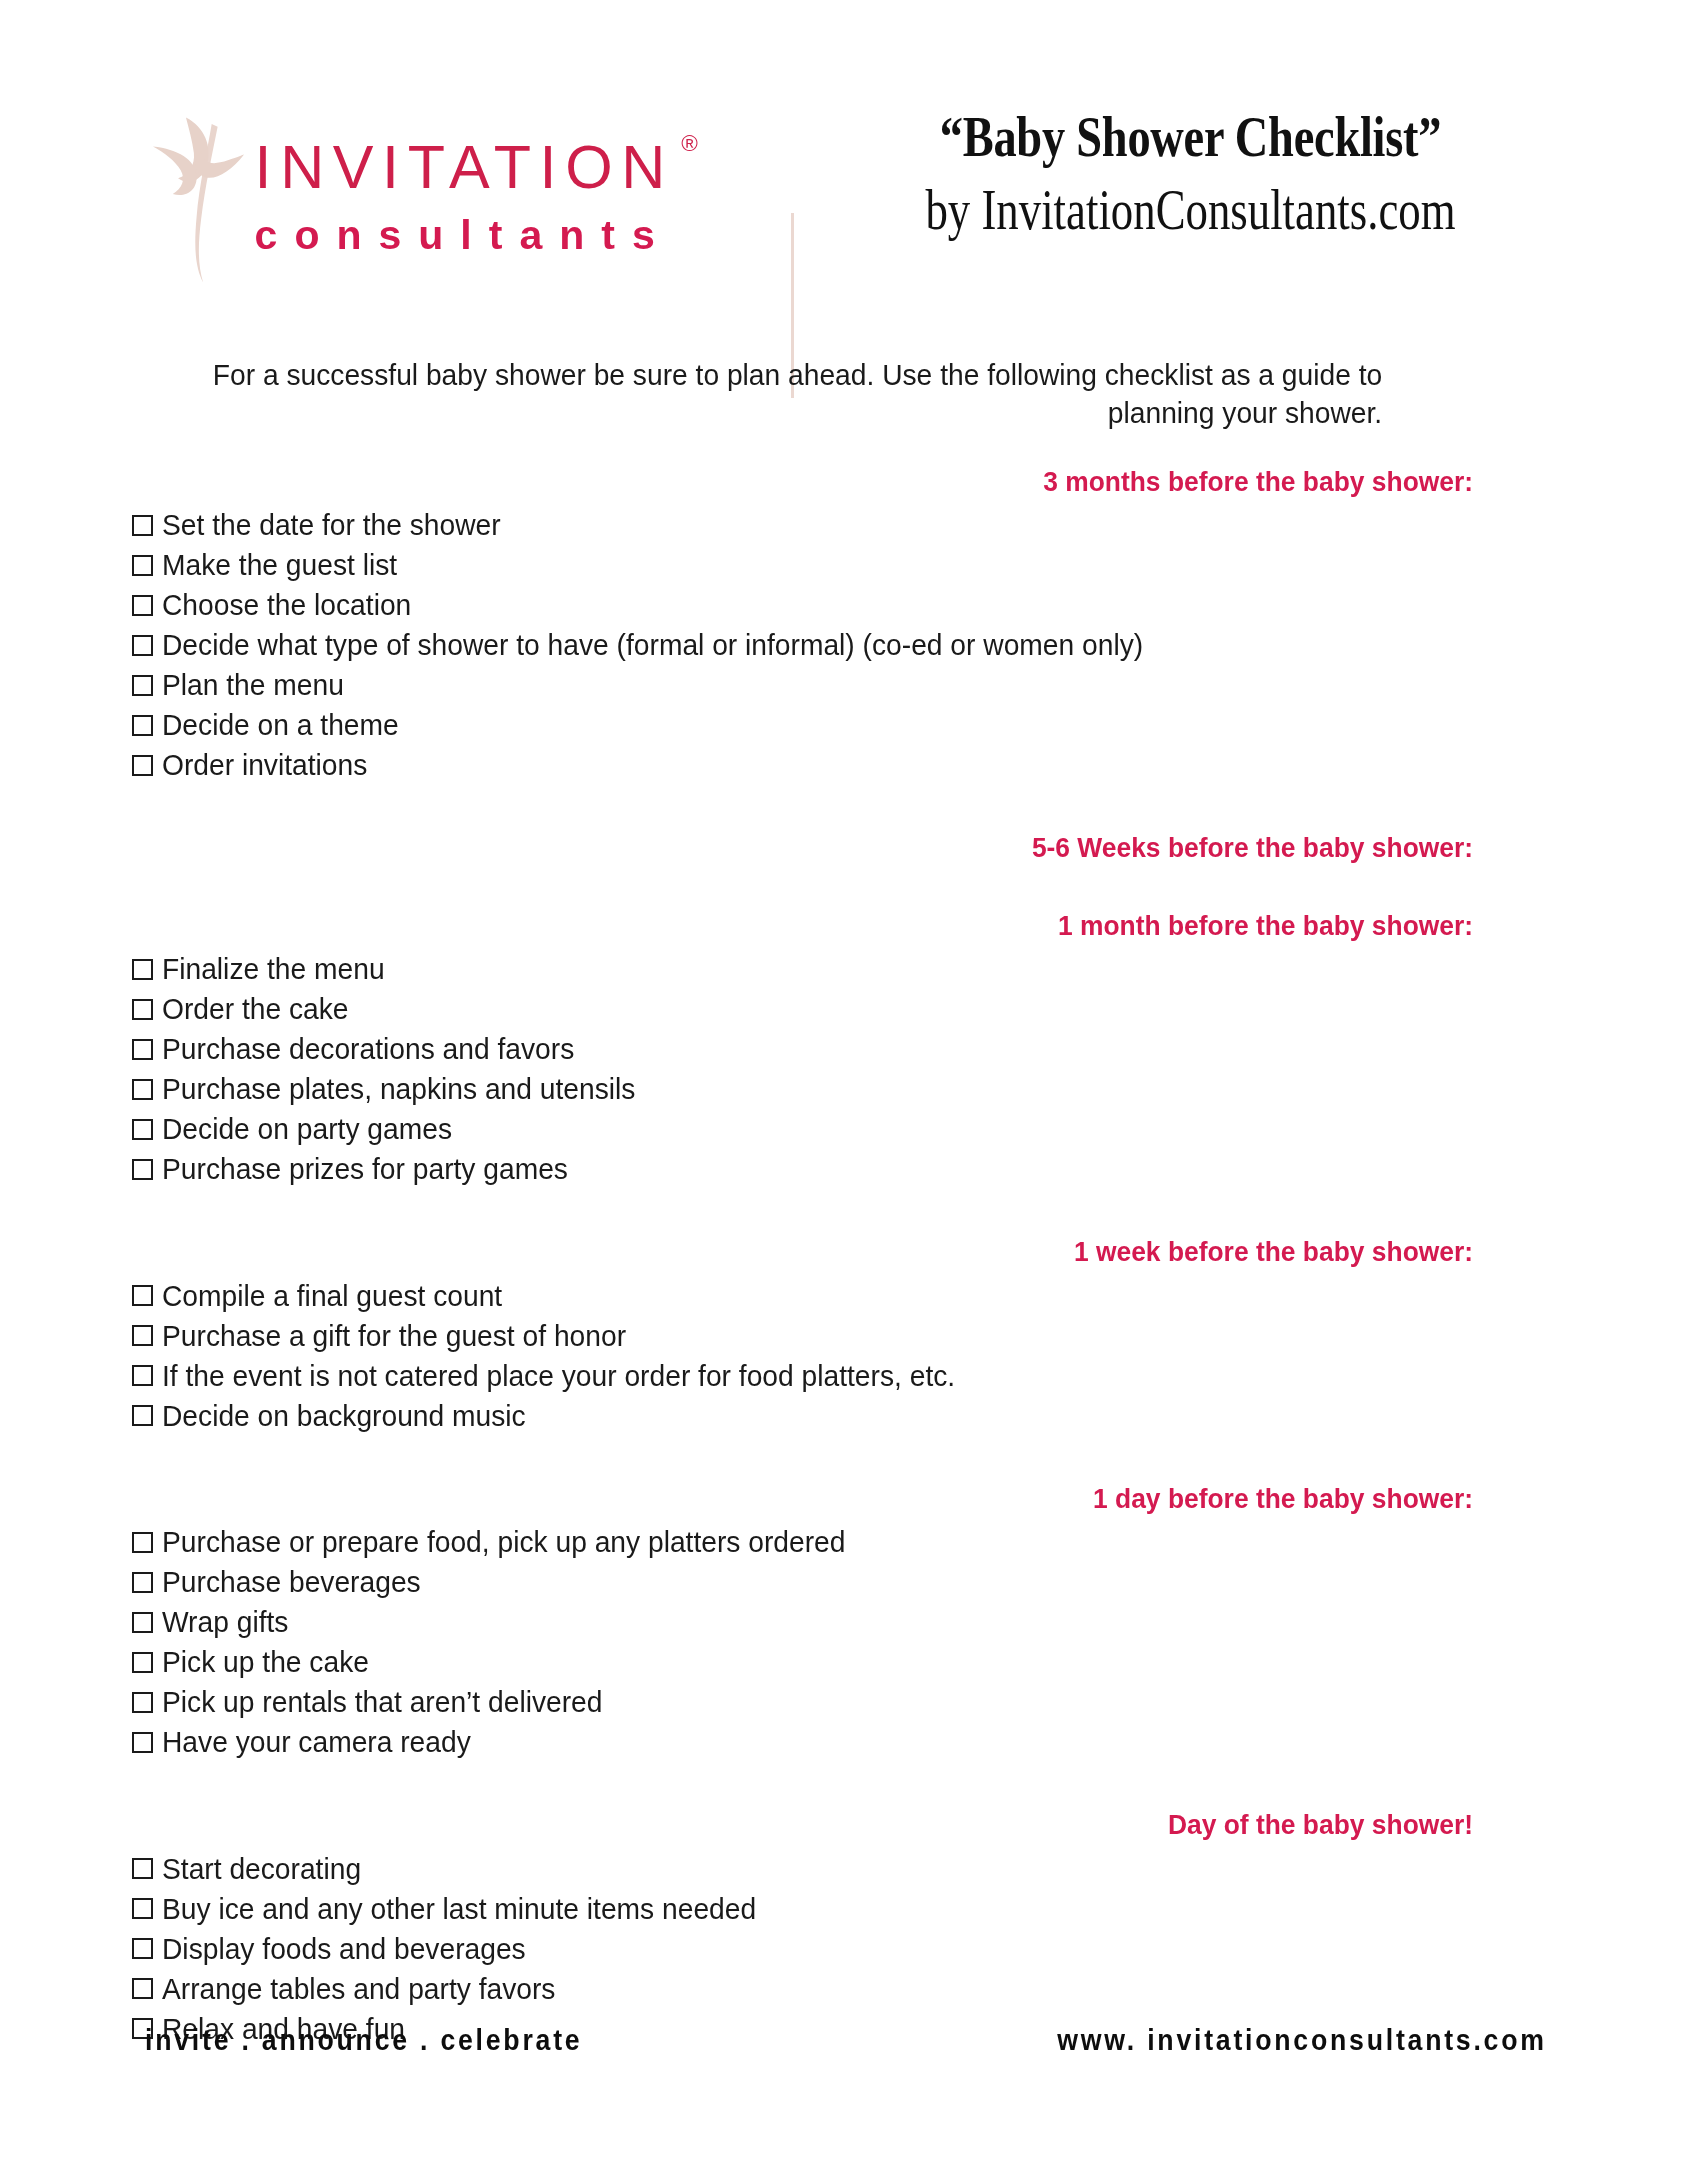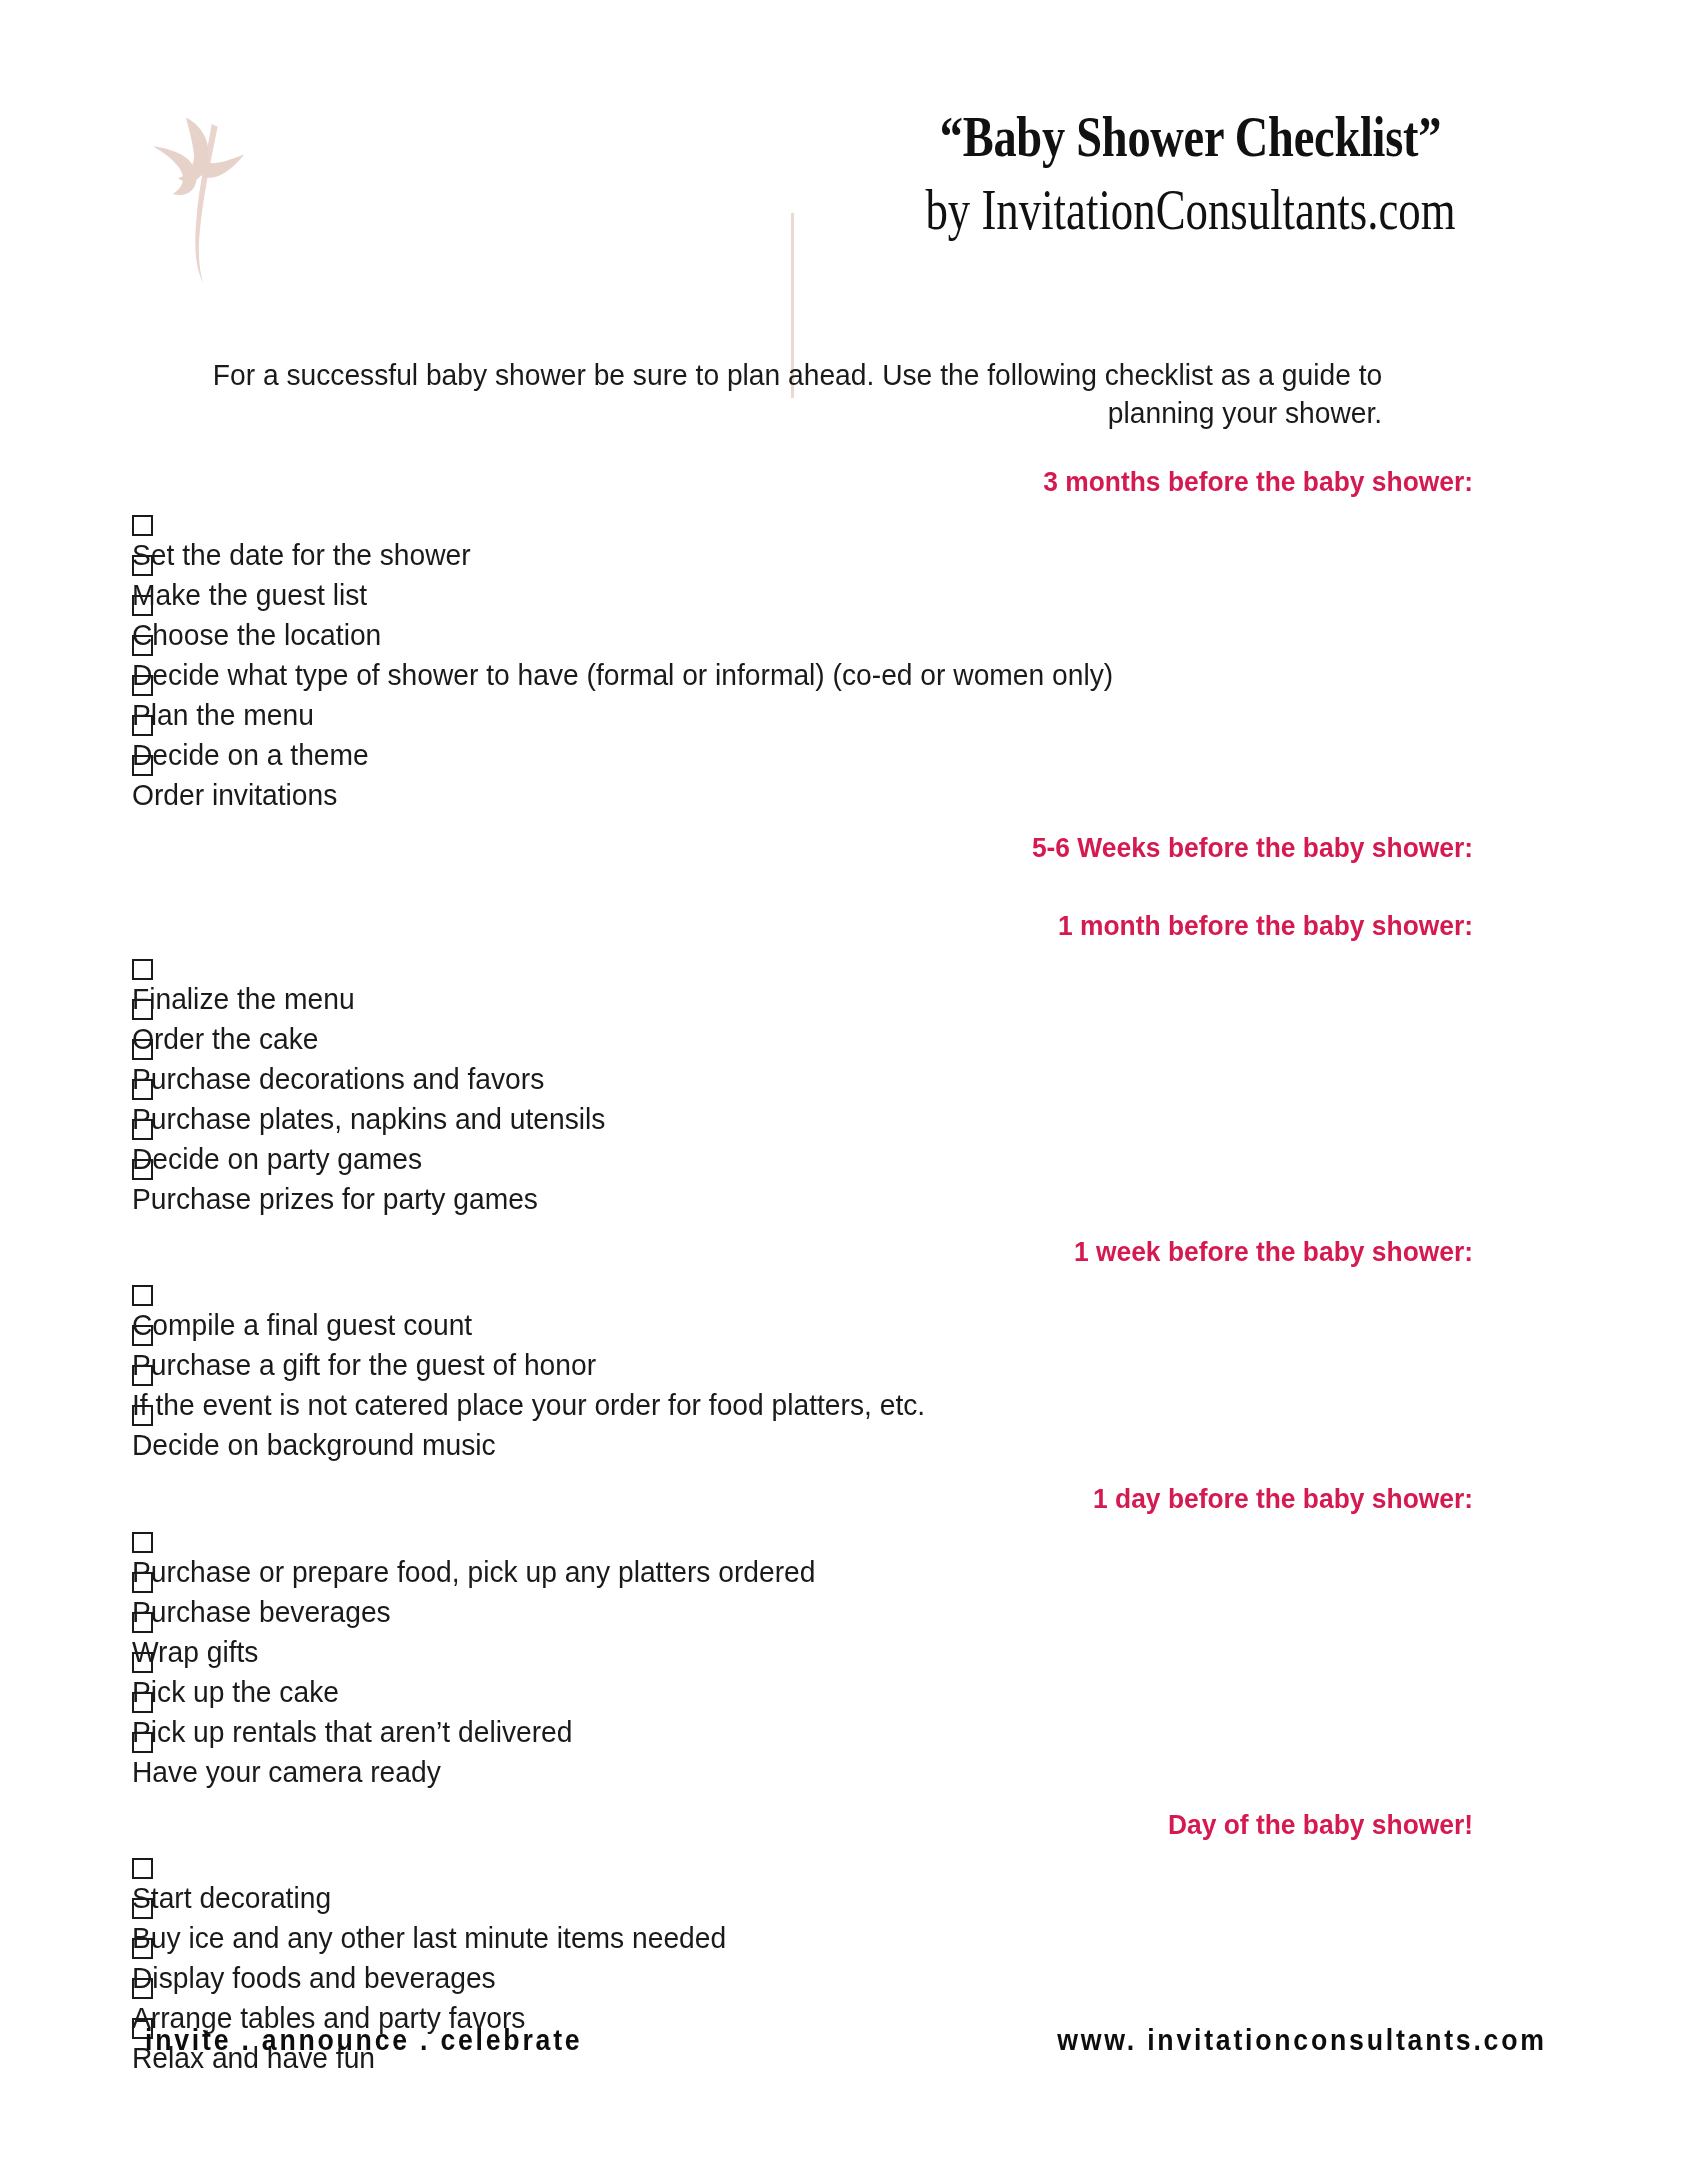--- a/index.html
+++ b/index.html
@@ -158,21 +158,20 @@
     list-style: none;
     margin: 0;
     padding: 0;
   }
   li.item {
     display: flex;
     align-items: flex-start;
     margin: 0;
     padding: 0;
     height: 40px;
-    flex-direction: column;
   }
   .checkbox {
     flex: 0 0 auto;
     width: 17px;
     height: 17px;
     border: 2px solid #1a1a1a;
     margin-top: 8.6px;
     margin-right: 9.3px;
     background: #ffffff;
     box-sizing: content-box;
@@ -228,20 +227,26 @@
 
     <div class="logo-block">
       <div class="logo-mark">
         <svg width="99" height="172" viewBox="0 0 150 260" xmlns="http://www.w3.org/2000/svg">
           <path d="M95 18 C 88 60, 76 110, 72 160 C 68 205, 70 235, 82 258 C 74 232, 74 202, 79 162 C 85 112, 96 62, 104 22 Z" fill="#E9D5CD"></path>
           <path d="M56 8 C 84 22, 96 52, 88 80 C 80 104, 60 112, 44 100 C 60 96, 70 80, 68 62 C 66 44, 60 24, 56 8 Z" fill="#E7D2C9"></path>
           <path d="M6 52 C 44 56, 70 72, 72 96 C 74 118, 56 130, 36 124 C 50 116, 56 102, 48 88 C 40 74, 22 60, 6 52 Z" fill="#E7D2C9"></path>
           <path d="M144 64 C 124 90, 100 104, 84 98 C 68 92, 66 72, 80 60 C 80 74, 92 80, 108 76 C 124 72, 138 66, 144 64 Z" fill="#E7D2C9"></path>
         </svg>
       </div>
+      <div class="logo-words">
+        <div class="logo-line1">
+          <span>INVITATION</span><span class="logo-reg">®</span>
+        </div>
+        <div class="logo-line2">consultants</div>
+      </div>
     </div>
 
     <div class="header-divider"></div>
 
     <div class="title-block">
       <div class="doc-title">“Baby Shower Checklist”</div>
       <div class="doc-byline">by InvitationConsultants.com</div>
     </div>
   </div>
 

